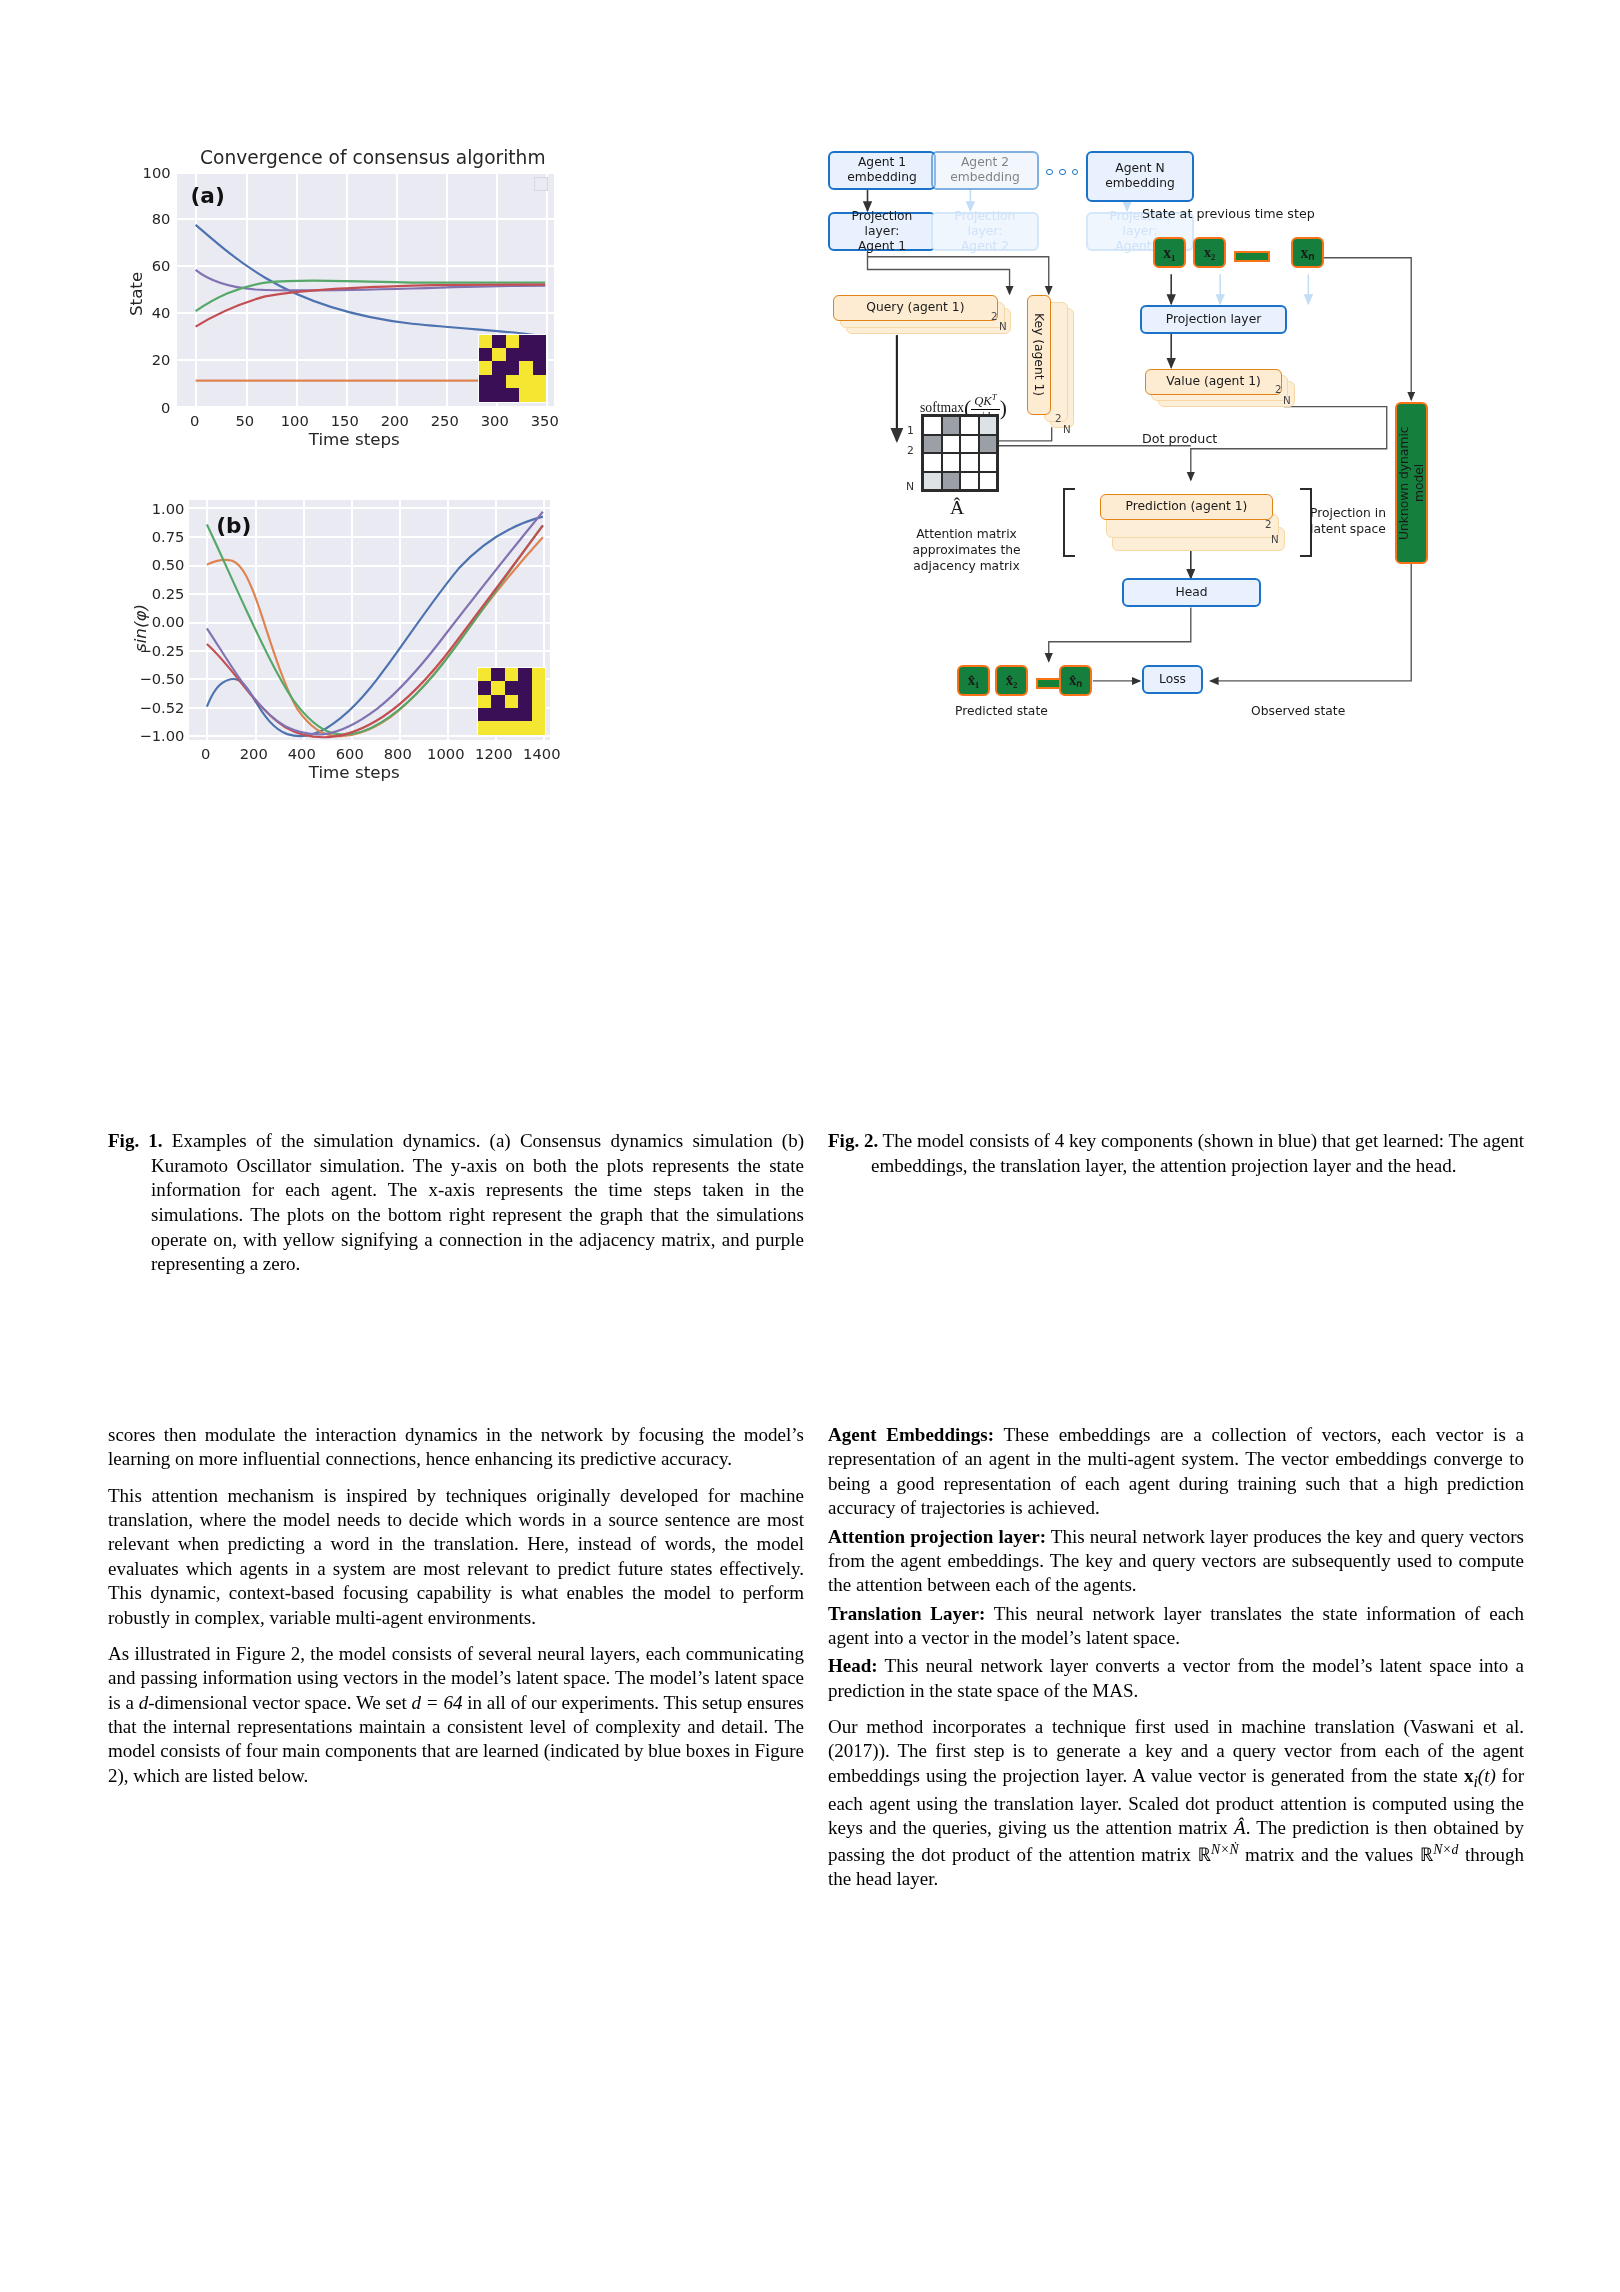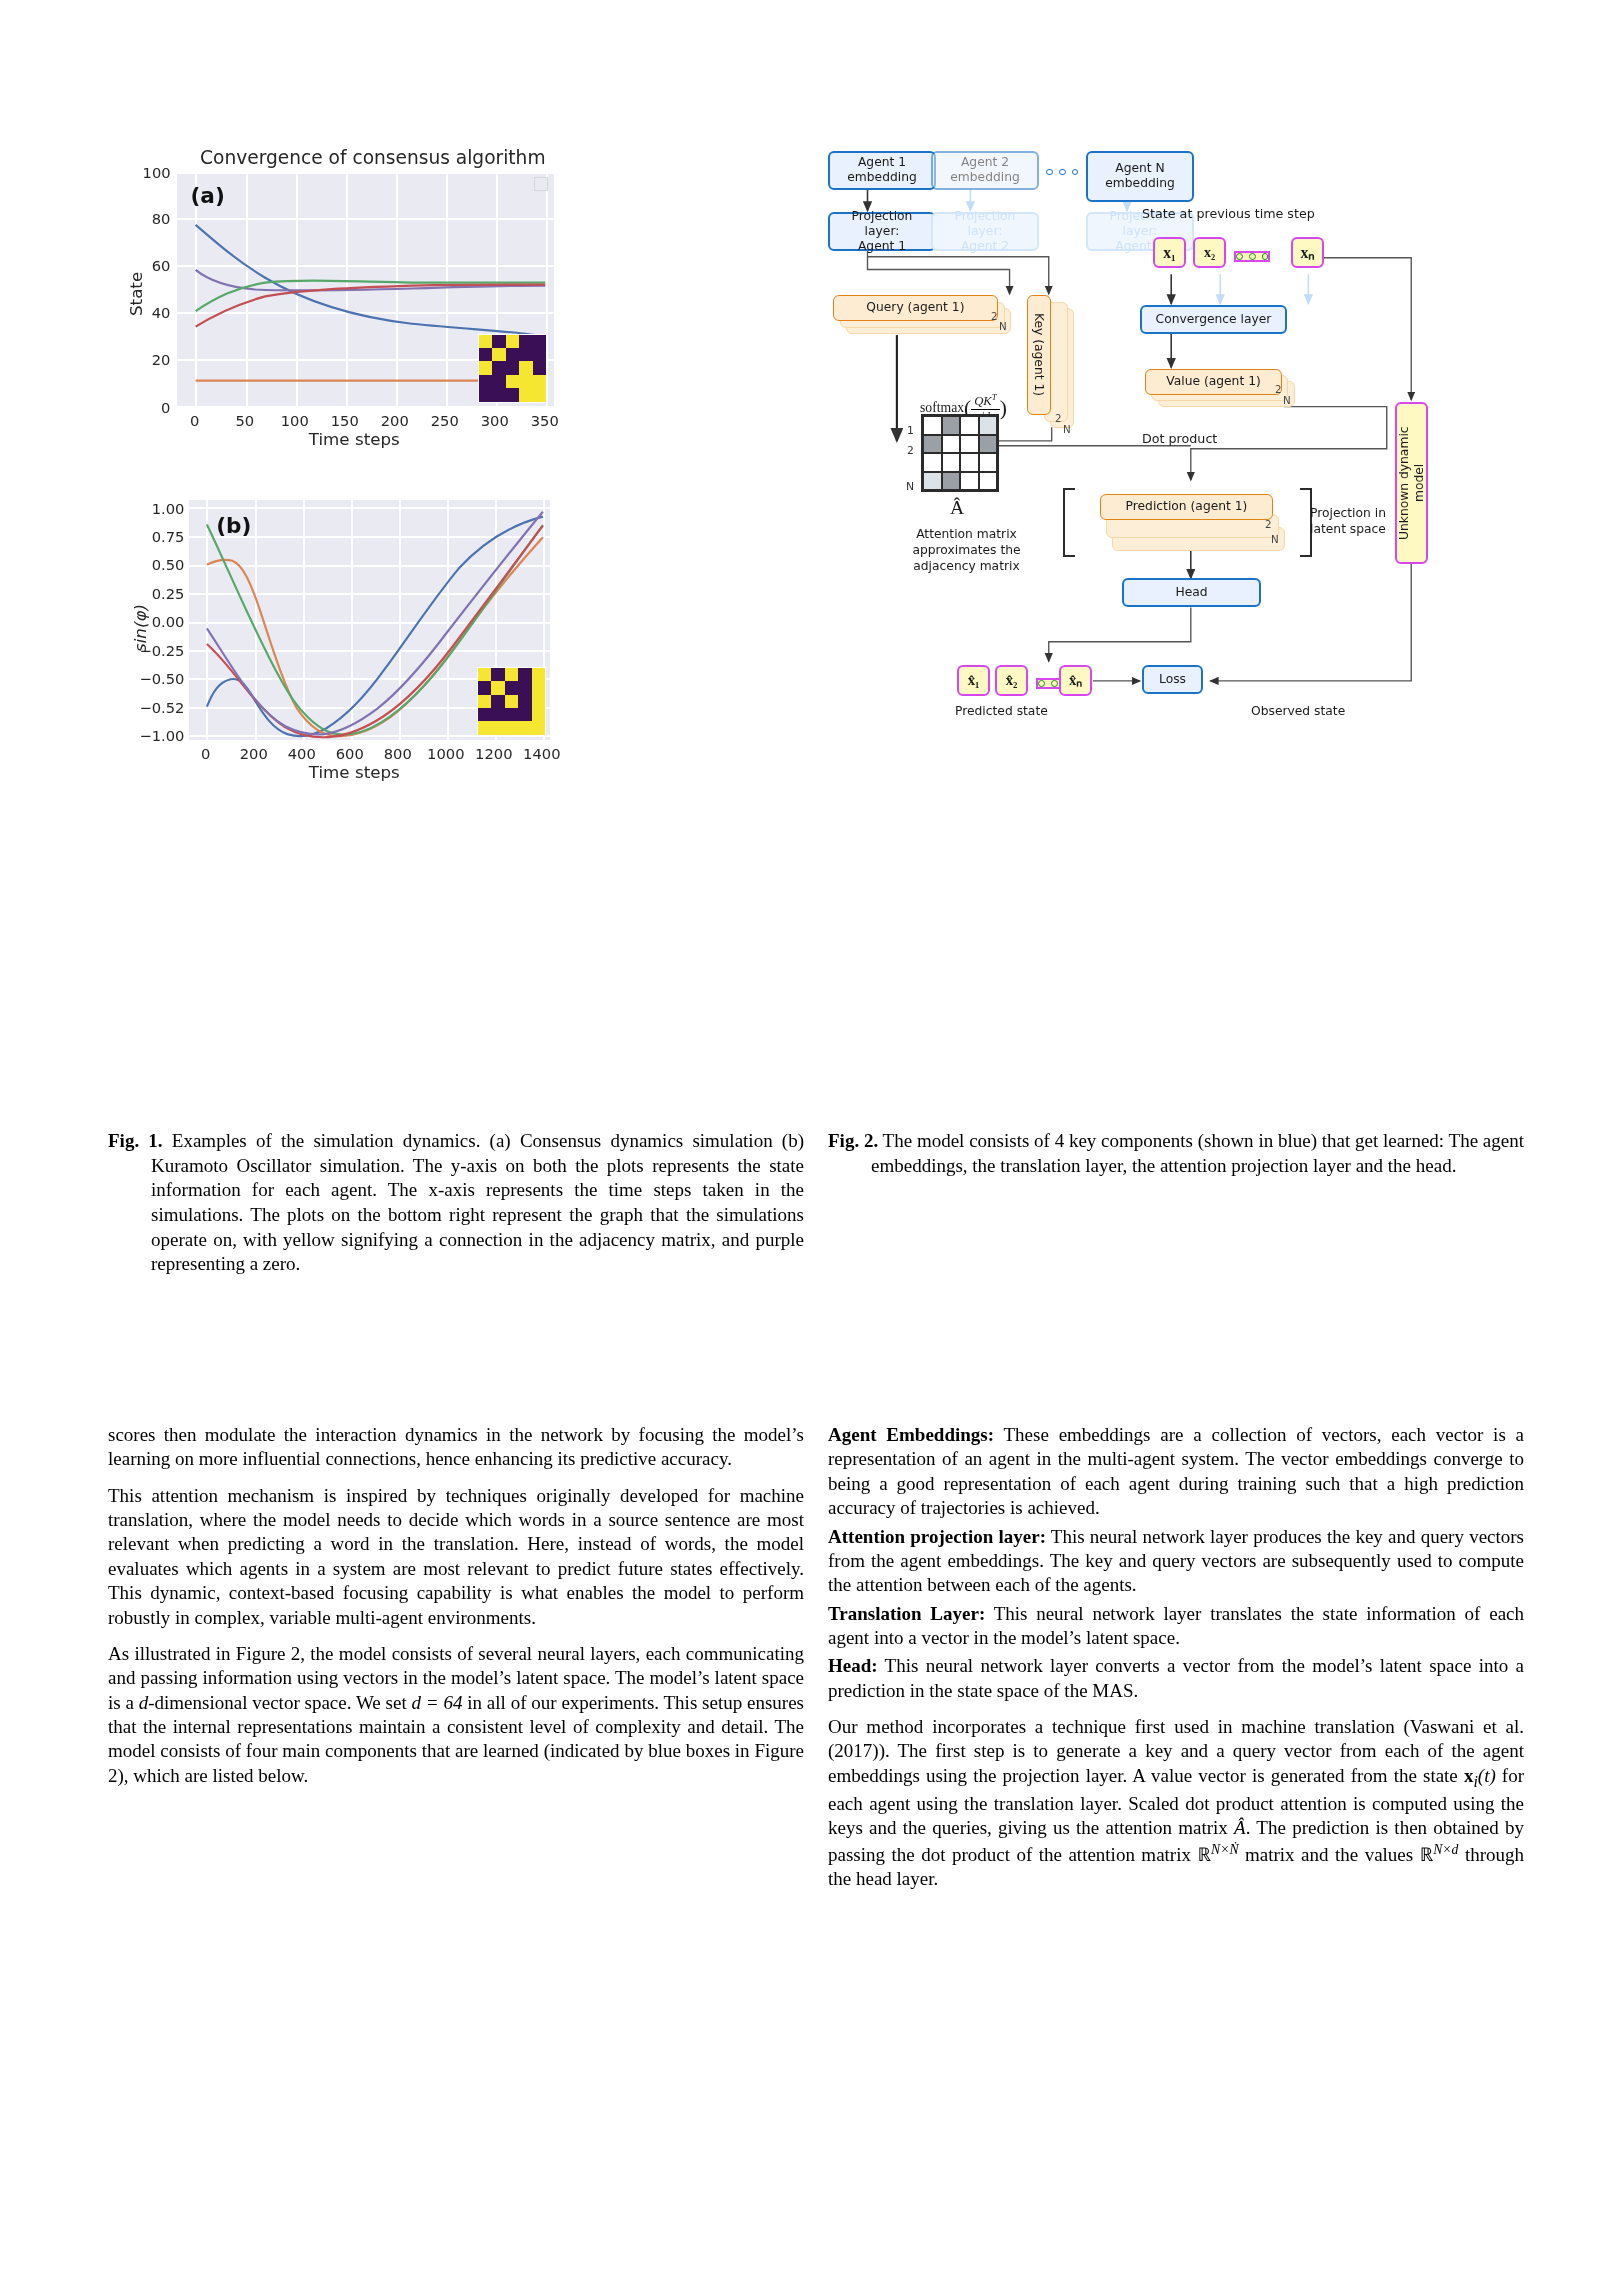--- a/index.html
+++ b/index.html
@@ -35,21 +35,21 @@
 
   
   .diagram{position:relative;width:706px;height:627px;font-family:"DejaVu Sans",sans-serif;}
   .node{position:absolute;box-sizing:border-box;display:flex;align-items:center;
       justify-content:center;text-align:center;border-radius:5.9px;font-size:12.3px;
       line-height:1.22;color:#1a1a1a;padding:2px 2.9px;}
   .blue{background:#e8f1fd;border:2px solid #1a73c8;}
   .blue-faded{background:#eff6fe;border:2px solid #d3e6fa;color:#cfe2f8;}
   .orange{background:#fdecd2;border:1.6px solid #e08214;}
   .orange-stack{background:#fdeed8;border:1.4px solid #f6d7a6;}
-  .green{background:#fef9c3;border:2px solid #d946ef;}
+  .green{background:#15803d;border:2px solid #f97316;}
   .vtext{writing-mode:vertical-rl;}
   .vtext.up{transform:rotate(180deg);}
   .dlabel{position:absolute;font-family:"DejaVu Sans",sans-serif;font-size:12.3px;color:#1a1a1a;
       white-space:nowrap;}
   .dots{position:absolute;display:flex;gap:5.9px;align-items:center;}
   .dots i{display:block;width:4.9px;height:4.9px;border-radius:50%;border:1.4px solid #1a73c8;}
   .dots.green i{border-color:#1a8a1a;background:transparent;}
   .stackn{position:absolute;font-size:10.3px;color:#444;font-family:"DejaVu Sans",sans-serif;}
   .amat{position:absolute;display:grid;grid-template-columns:repeat(4,1fr);
       grid-template-rows:repeat(4,1fr);border:2px solid #2b2b2b;box-sizing:border-box;}
@@ -341,21 +341,21 @@
 
       <div class="node green" style="left:325px;top:90px;width:33px;height:31px;font-family:'Liberation Serif',serif;font-weight:bold;font-size:15.7px;">x₁</div>
       <div class="node green" style="left:365px;top:90px;width:33px;height:31px;font-family:'Liberation Serif',serif;font-weight:bold;font-size:14px;">x₂</div>
       <div class="dots green" style="left:406px;top:104px;">
         <i></i>
           <i></i>
           <i></i>
       </div>
       <div class="node green" style="left:463px;top:90px;width:33px;height:31px;font-family:'Liberation Serif',serif;font-weight:bold;font-size:15.7px;">xₙ</div>
 
-      <div class="node blue" style="left:312px;top:158px;width:147px;height:29px;">Convergence layer</div>
+      <div class="node blue" style="left:312px;top:158px;width:147px;height:29px;">Projection layer</div>
 
       <div class="node orange-stack" style="left:330px;top:234px;width:137px;height:25.5px;"></div>
       <div class="node orange-stack" style="left:323px;top:228px;width:137px;height:25.5px;"></div>
       <div class="node orange" style="left:317px;top:222px;width:137px;height:25.5px;">Value (agent 1)</div>
       <div class="stackn" style="left:447px;top:236px;">2</div>
       <div class="stackn" style="left:455px;top:247px;">N</div>
 
       <div class="node green" style="left:567px;top:255px;width:33px;height:162px;">
         <span class="vtext up">Unknown dynamic model</span>
       </div>

